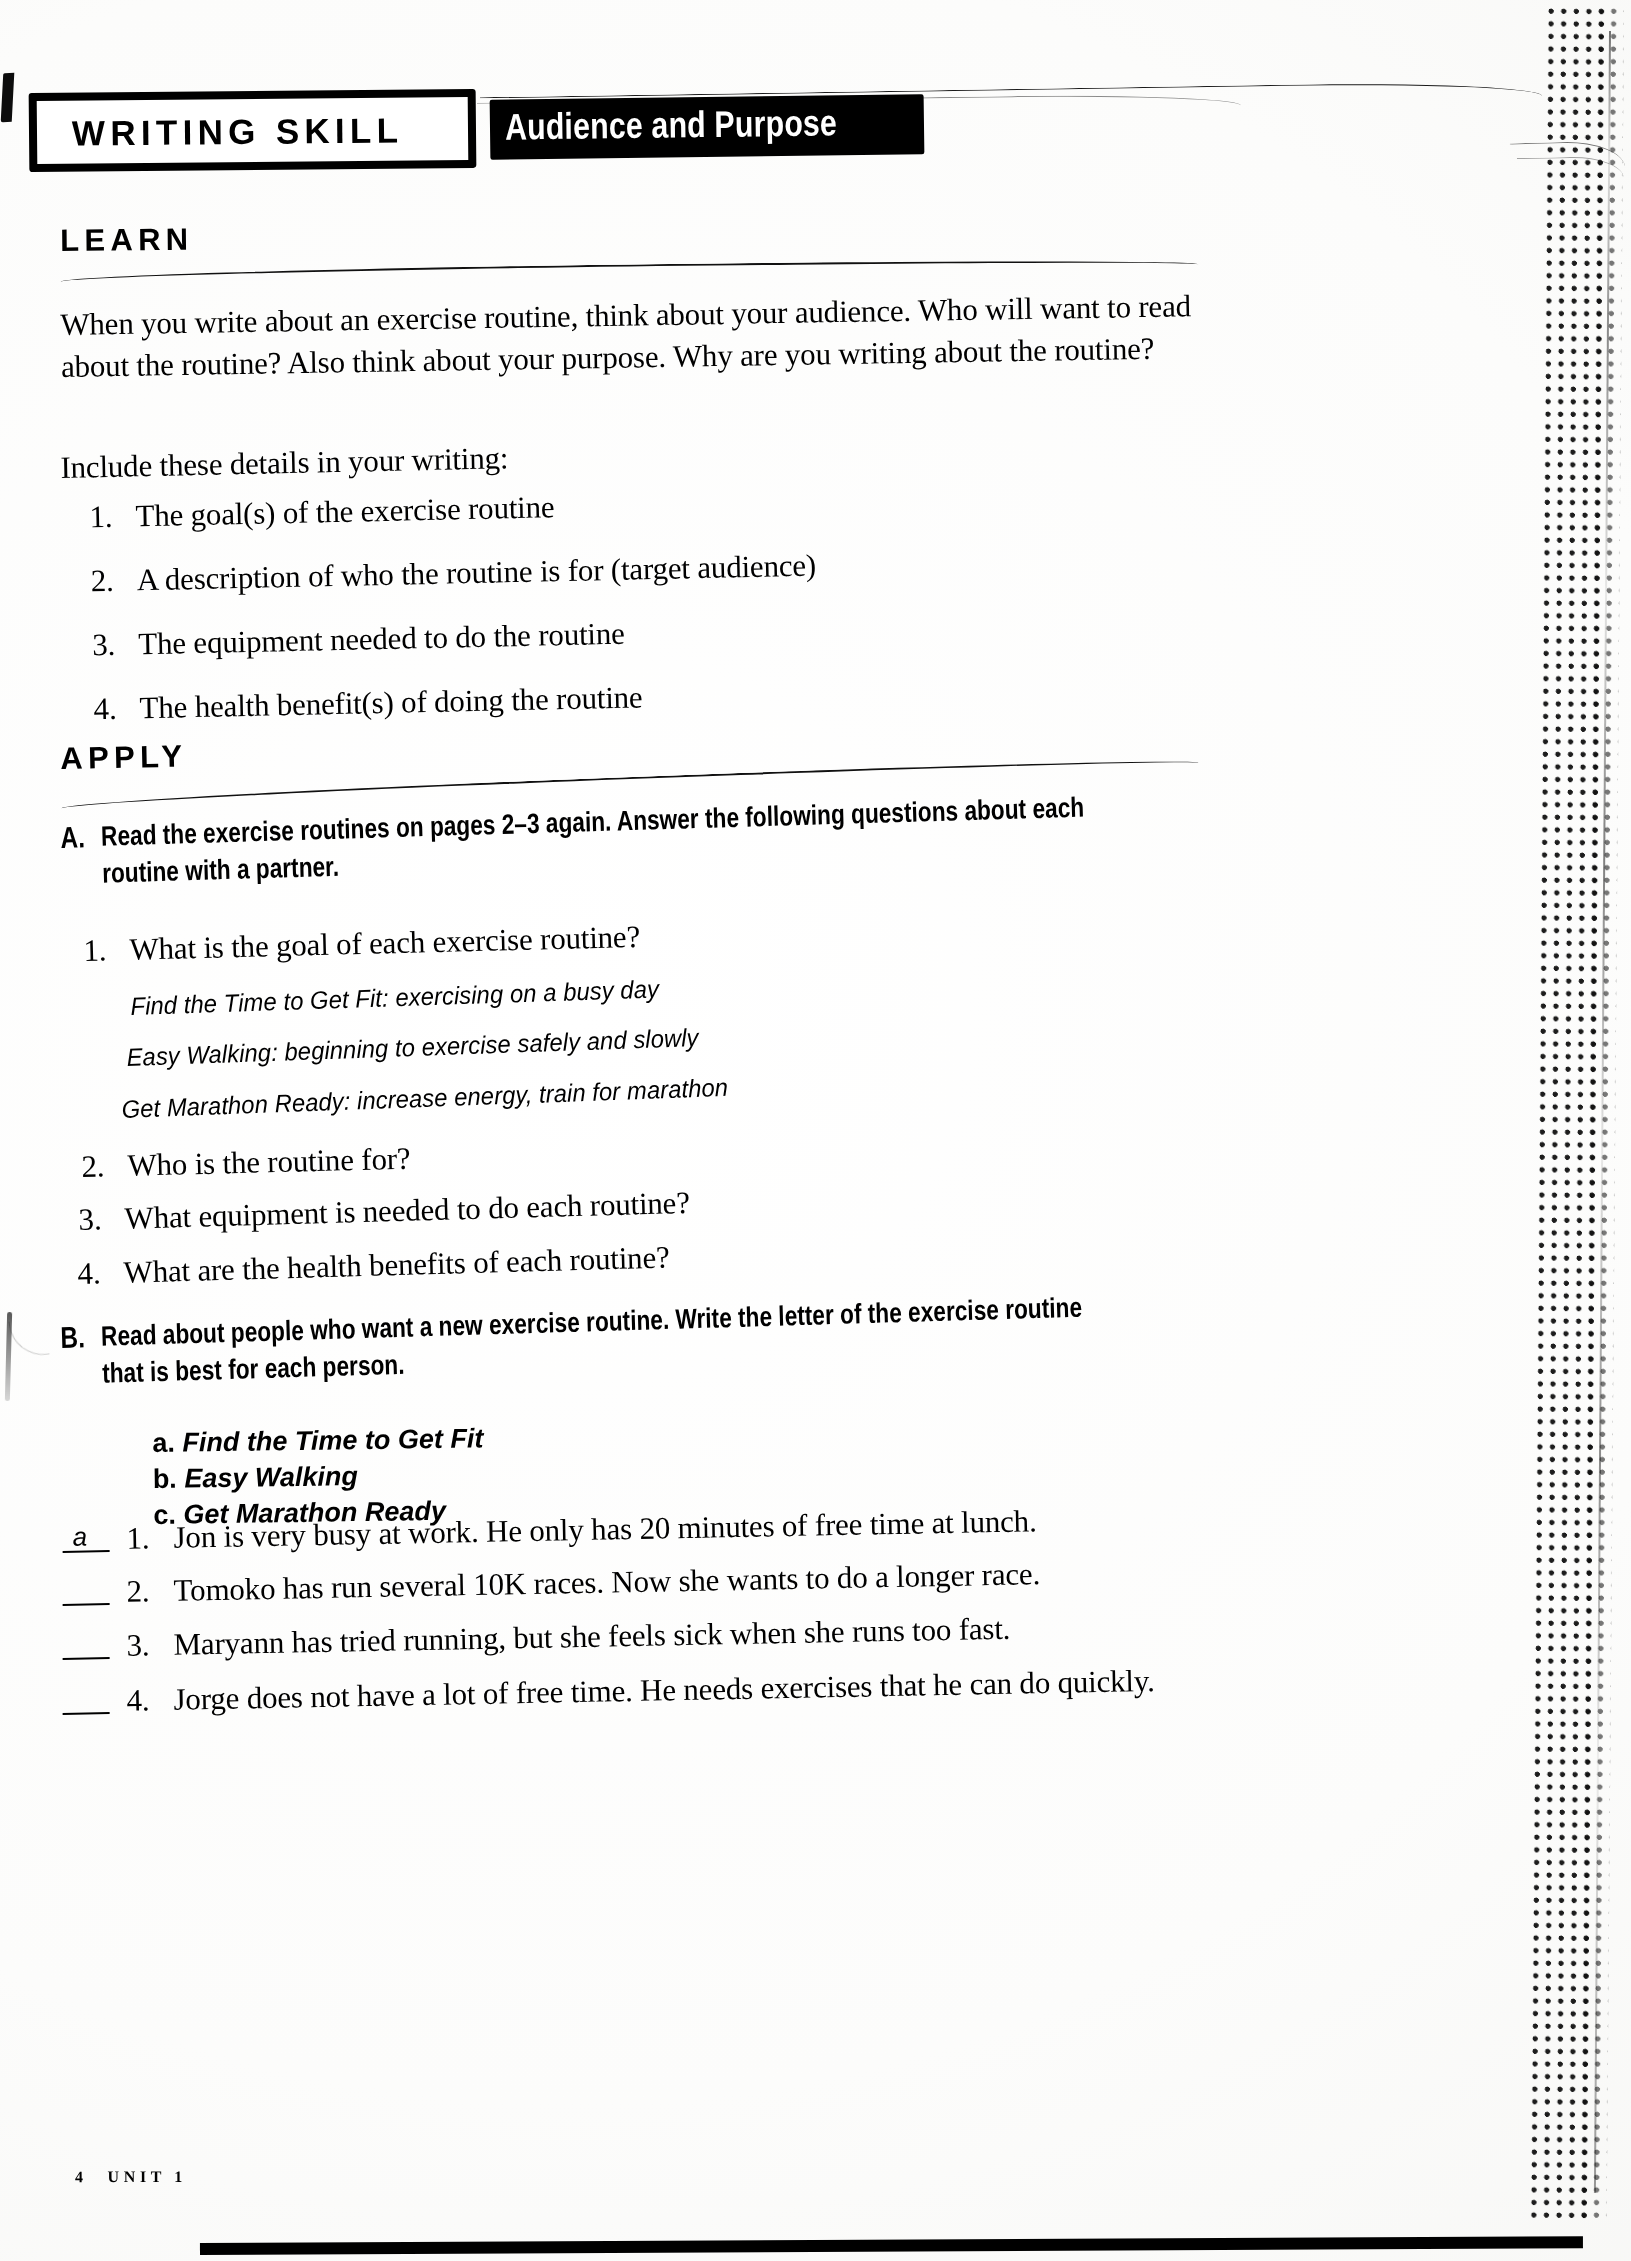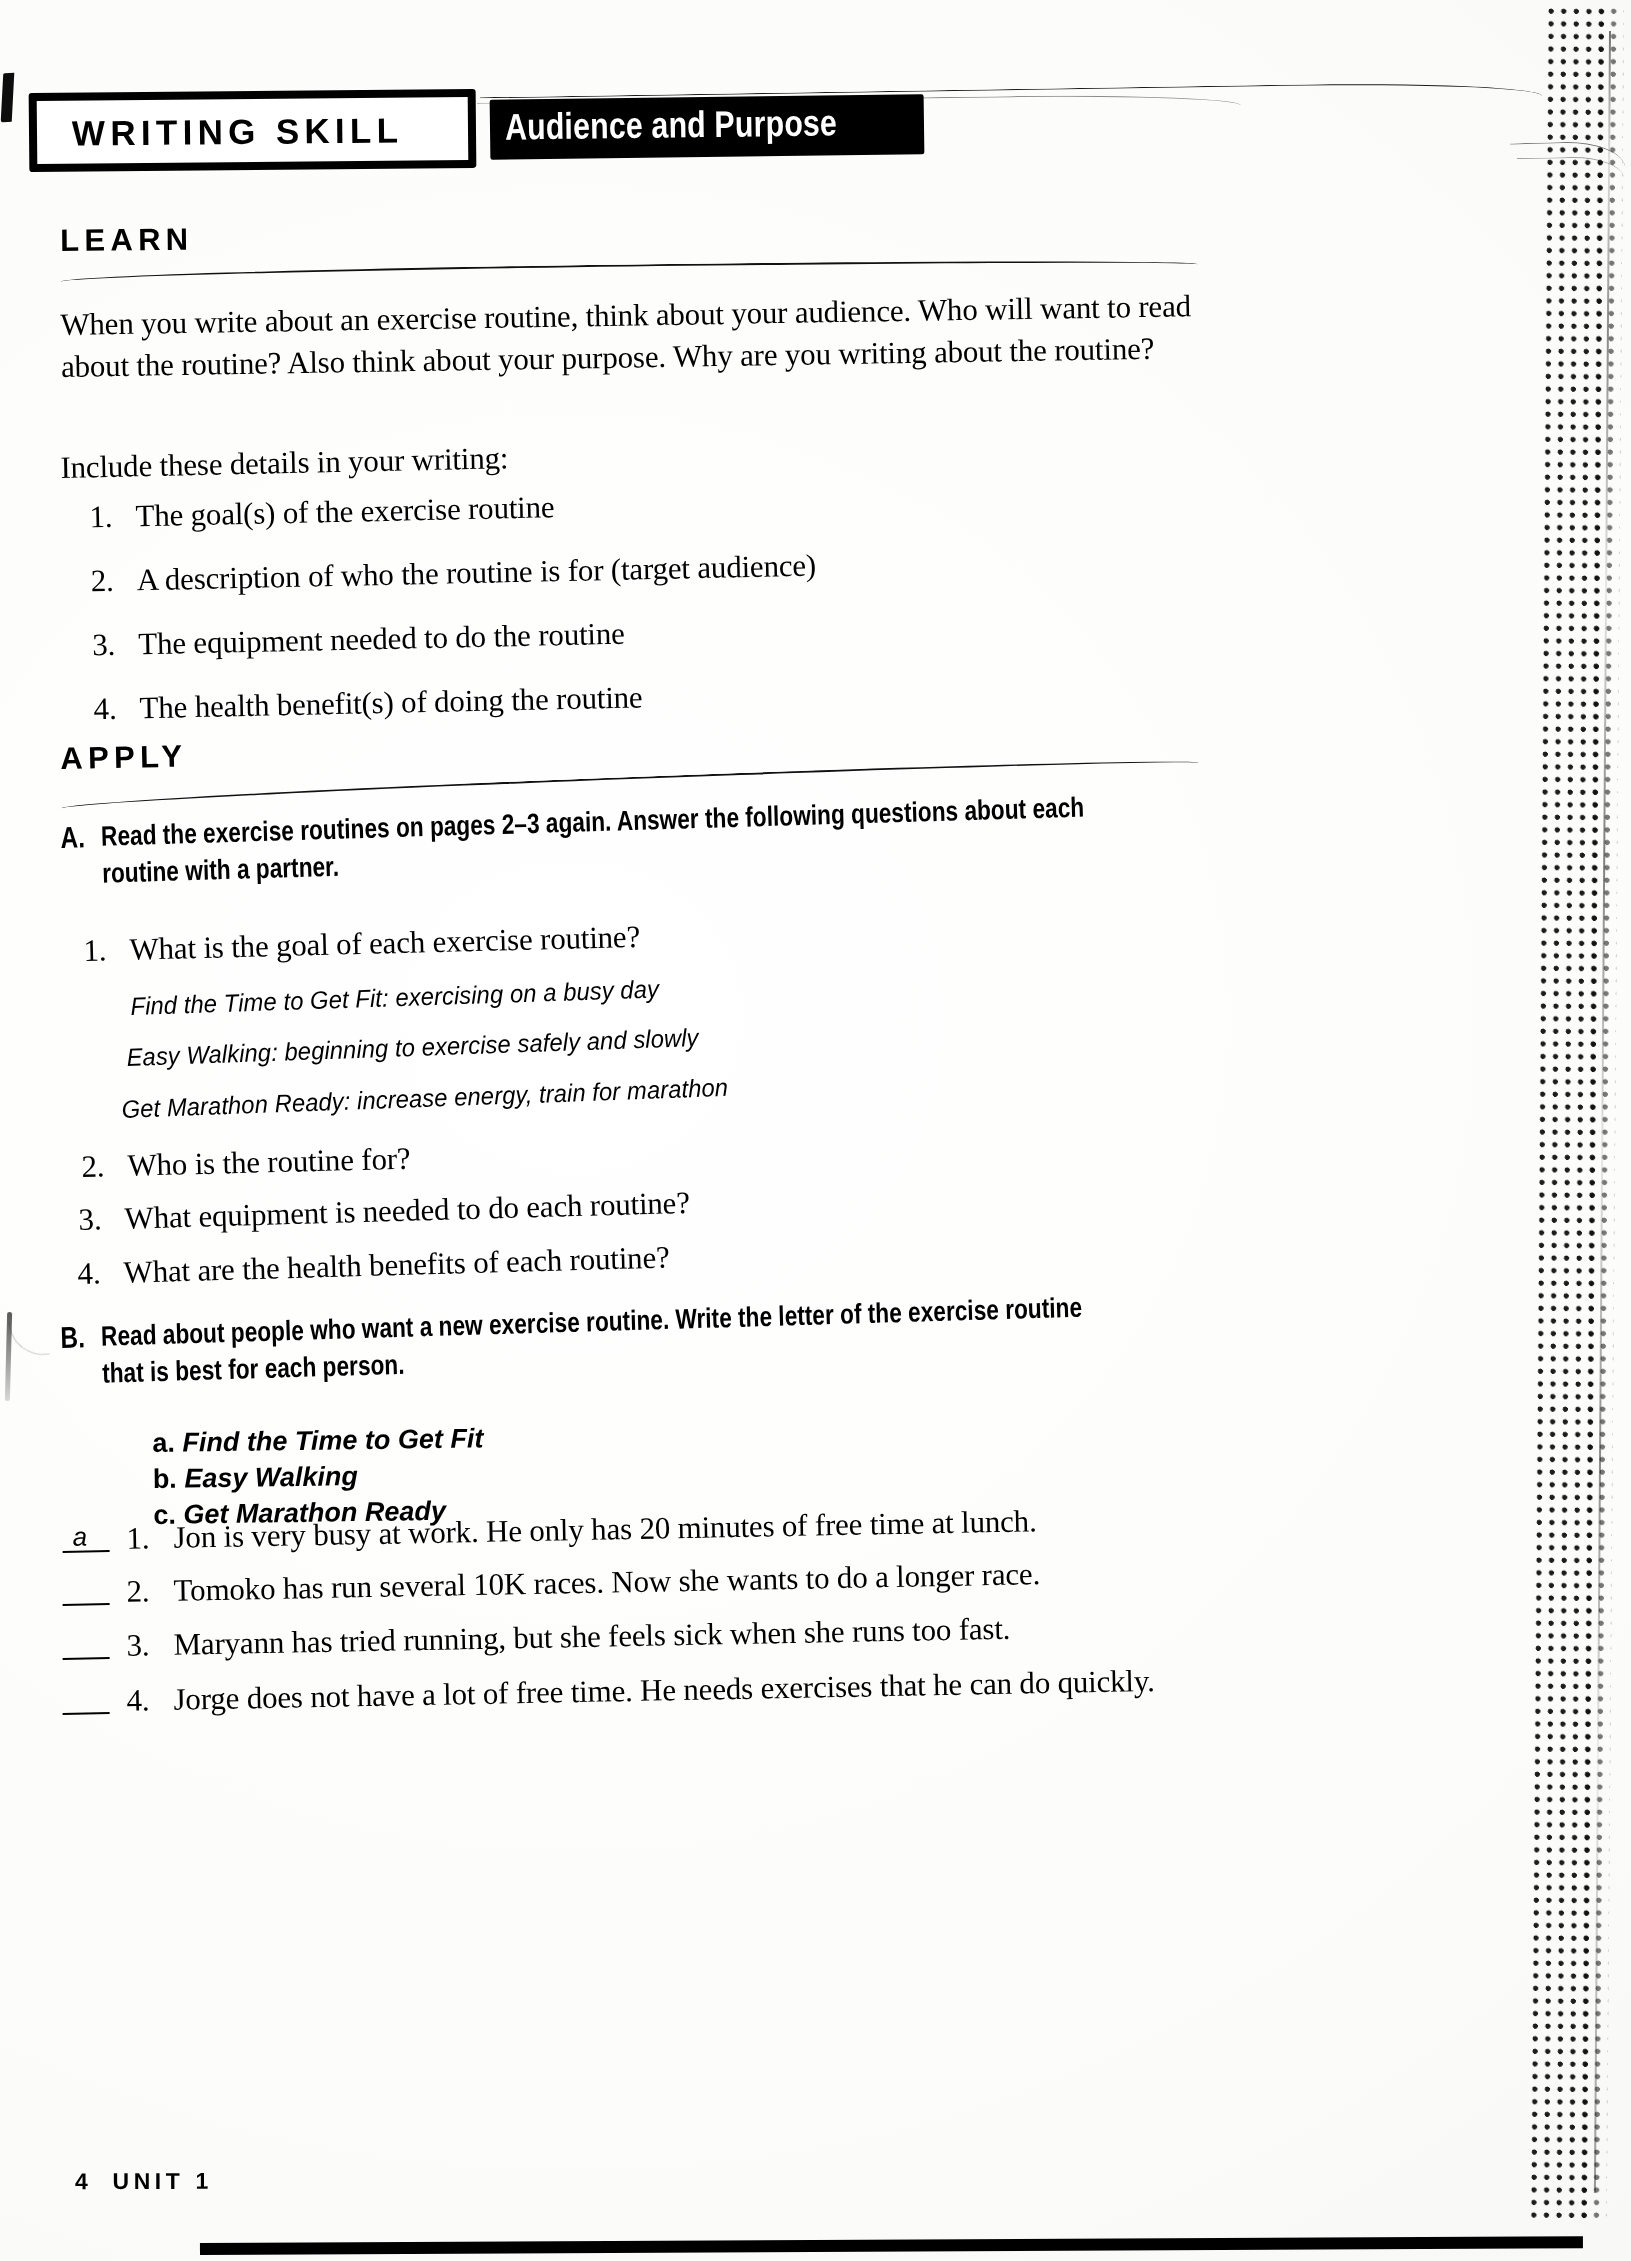--- a/index.html
+++ b/index.html
@@ -345,23 +345,23 @@
   .blank-text {
     flex: 1 1 auto;
     width: 1085px;
   }
 
   
   .footer {
     position: absolute;
     left: 75px;
     top: 2168px;
-    font-family: Liberation Sans, sans-serif;
-    font-weight: 700;
-    font-size: 23px;
+    font-family: Liberation Serif, serif;
+    font-weight: 700;
+    font-size: 16px;
     letter-spacing: 4.6px;
     transform: rotate(-0.15deg);
   }
   .footer .pg { margin-right: 20px; }
 
   
   .sk0 { transform: rotate(-0.55deg); transform-origin: left top; }
   .sk1 { transform: rotate(-0.95deg); transform-origin: left top; }
   .sk2 { transform: rotate(-1.25deg); transform-origin: left top; }
   .sk3 { transform: rotate(-1.45deg); transform-origin: left top; }

